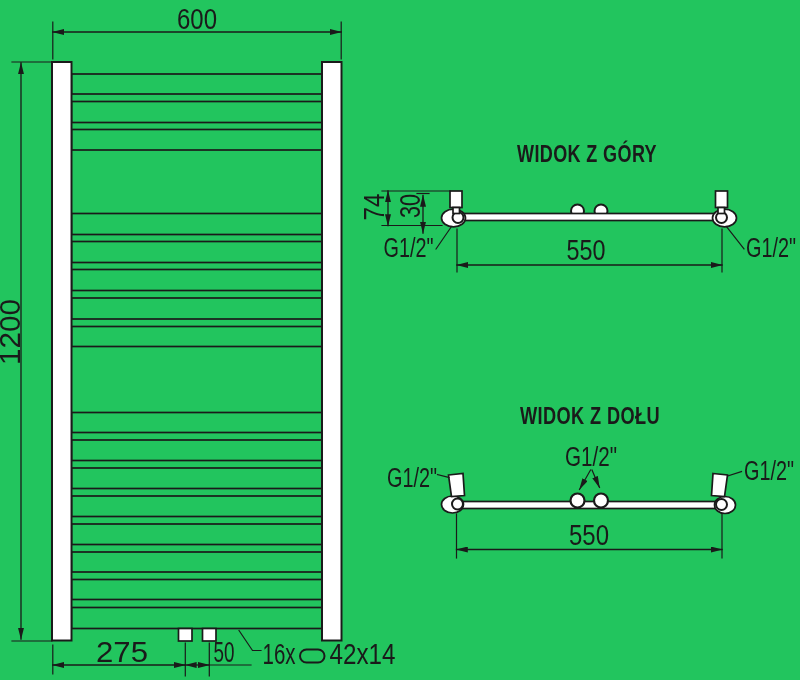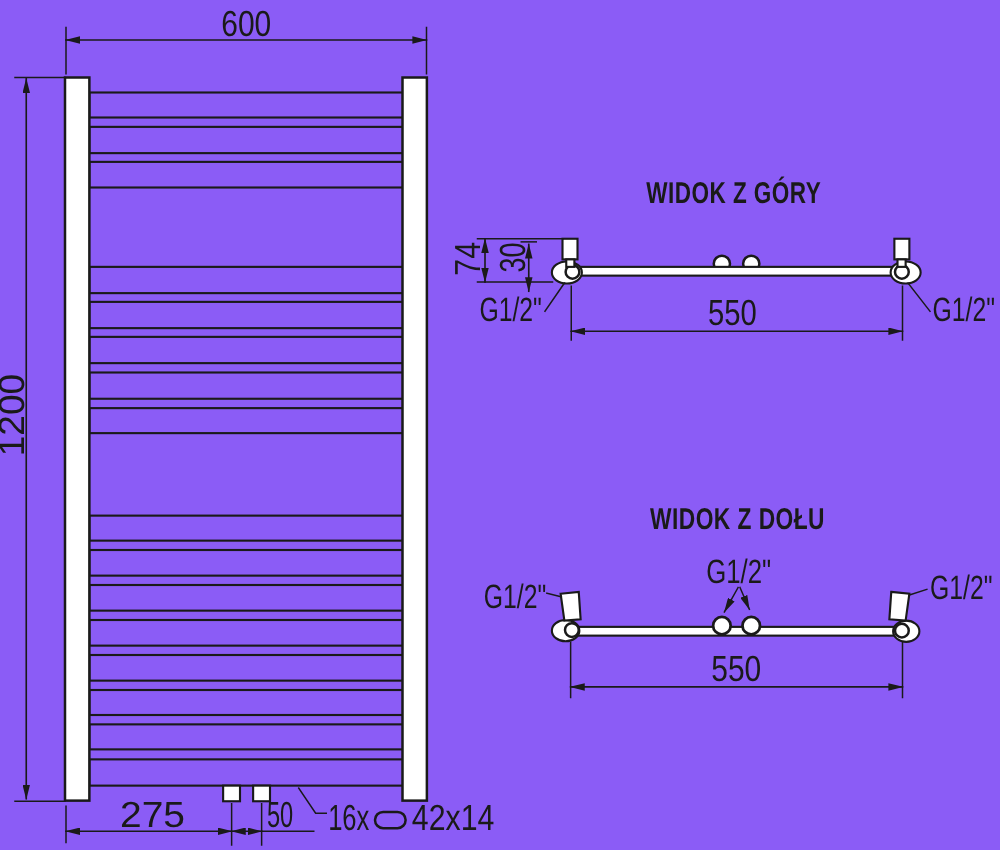--- a/index.html
+++ b/index.html
@@ -1,16 +1,16 @@
 <!DOCTYPE html>
 <html><head>
 <meta charset="utf-8">
 <style>
   html,body{margin:0;padding:0;background:#ffffff;}
-  #stage{position:relative;width:800px;height:680px;background:#8b5cf6;overflow:hidden;}
+  #stage{position:relative;width:800px;height:680px;background:#22c55e;overflow:hidden;}
   svg{display:block;}
   svg line,svg polyline,svg rect,svg ellipse,svg circle,svg polygon,svg path{
     stroke:#1a1a1a;fill:none;stroke-width:1.7;stroke-linecap:square;}
   .wf{fill:#ffffff;}
   .thin{stroke-width:1.2;}
   .dln{stroke-width:1.3;}
   .thk{stroke-width:2;}
   .thk2{stroke-width:2.2;}
   marker path{fill:#1a1a1a;stroke:none;}
   text{fill:#1a1a1a;stroke:none;font-family:"Liberation Sans","DejaVu Sans",sans-serif;}

